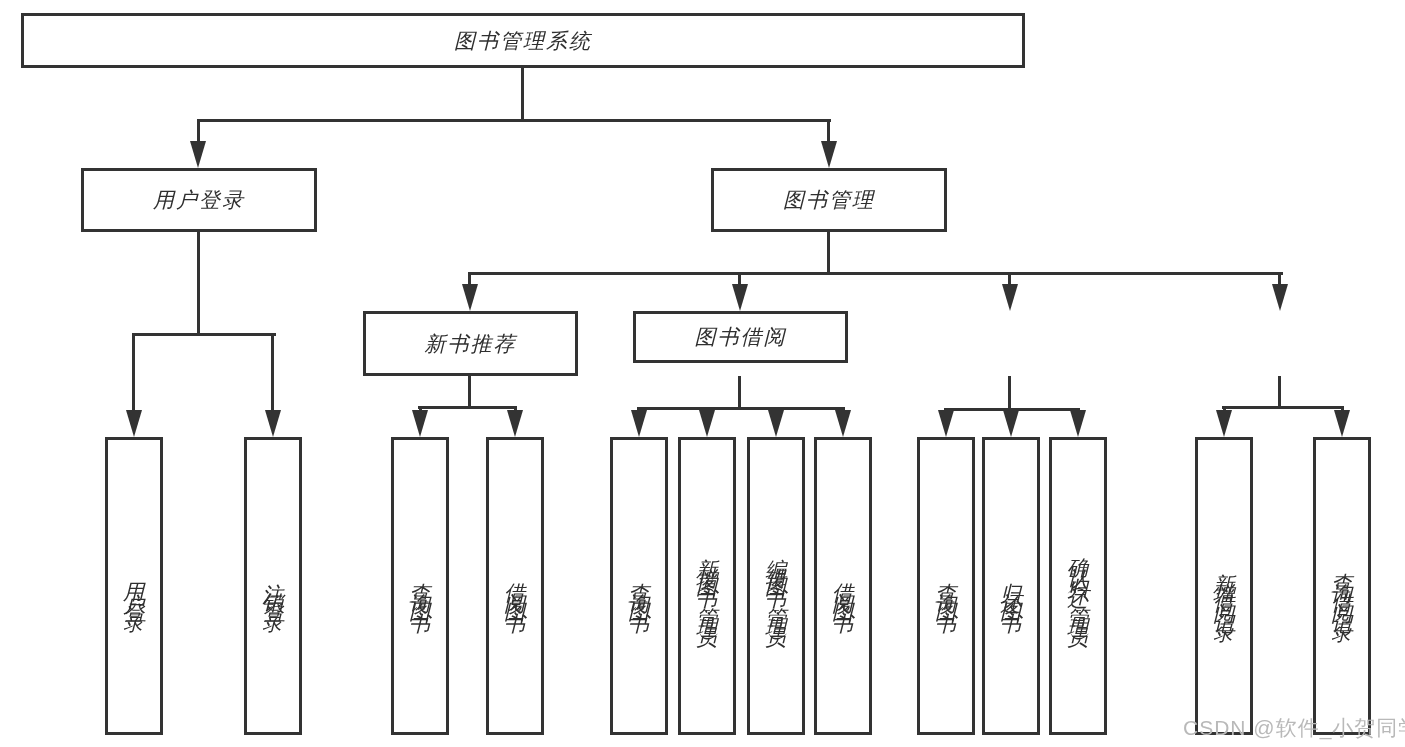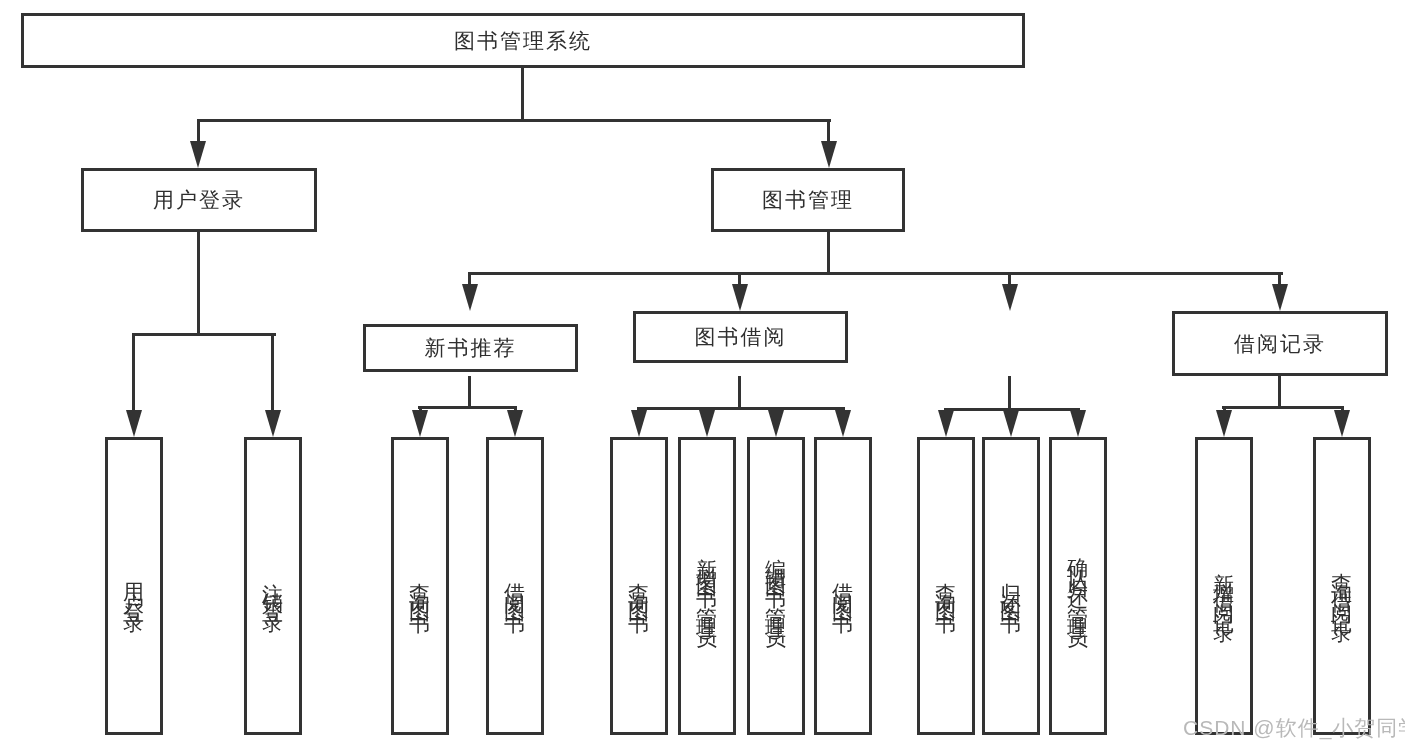--- a/index.html
+++ b/index.html
@@ -3,21 +3,21 @@
 <meta charset="utf-8">
 <style>
   html,body{margin:0;padding:0;background:#ffffff;}
   .canvas{
     position:relative;width:1405px;height:747px;background:#ffffff;
     font-family:"Liberation Sans","DejaVu Sans",sans-serif;
     color:#2f2f2f;overflow:hidden;
   }
   .box{
     position:absolute;box-sizing:border-box;background:#ffffff;
-    border:3px solid #333333;display:flex;align-items:center;justify-content:center;
+    border:3px solid #333333;display:flex;align-items:center;justify-content:center;font-style:italic;
   }
   .hlabel{font-size:21px;letter-spacing:2px;white-space:nowrap;}
   .leaf span{
     writing-mode:vertical-rl;text-orientation:mixed;
     font-size:21px;letter-spacing:10px;line-height:1;
   }
   .vline{position:absolute;width:3px;background:#333333;}
   .hline{position:absolute;height:3px;background:#333333;}
   .arrow{
     position:absolute;width:0;height:0;
@@ -41,21 +41,21 @@
   <div class="vline" style="left:521px;top:68px;height:54px"></div>
   <div class="hline" style="left:197px;top:119px;width:634px"></div>
   <div class="vline" style="left:197px;top:119px;height:25px"></div>
   <div class="arrow" style="left:190px;top:141px"></div>
   <div class="vline" style="left:827px;top:119px;height:25px"></div>
   <div class="arrow" style="left:821px;top:141px"></div>
 
   <div class="box" style="left:81px;top:168px;width:236px;height:64px">
     <span class="hlabel">用户登录</span>
   </div>
-  <div class="box" style="left:711px;top:168px;width:194px;height:64px">
+  <div class="box" style="left:711px;top:168px;width:236px;height:64px">
     <span class="hlabel">图书管理</span>
   </div>
 
   <div class="vline" style="left:197px;top:232px;height:104px"></div>
   <div class="hline" style="left:132px;top:333px;width:144px"></div>
   <div class="vline" style="left:132px;top:333px;height:79px"></div>
   <div class="arrow" style="left:126px;top:410px"></div>
   <div class="vline" style="left:271px;top:333px;height:79px"></div>
   <div class="arrow" style="left:265px;top:410px"></div>
 
@@ -63,28 +63,25 @@
   <div class="hline" style="left:468px;top:272px;width:815px"></div>
   <div class="vline" style="left:468px;top:272px;height:14px"></div>
   <div class="arrow" style="left:462px;top:284px"></div>
   <div class="vline" style="left:738px;top:272px;height:14px"></div>
   <div class="arrow" style="left:732px;top:284px"></div>
   <div class="vline" style="left:1008px;top:272px;height:14px"></div>
   <div class="arrow" style="left:1002px;top:284px"></div>
   <div class="vline" style="left:1278px;top:272px;height:14px"></div>
   <div class="arrow" style="left:1272px;top:284px"></div>
 
-  <div class="box" style="left:363px;top:324px;width:215px;height:48px">
+  <div class="box" style="left:363px;top:311px;width:215px;height:65px">
     <span class="hlabel">新书推荐</span>
   </div>
   <div class="box" style="left:633px;top:311px;width:215px;height:52px">
     <span class="hlabel">图书借阅</span>
-  </div>
-  <div class="box" style="left:1172px;top:311px;width:216px;height:65px">
-    <span class="hlabel">借阅记录</span>
   </div>
 
   <div class="vline" style="left:468px;top:376px;height:33px"></div>
   <div class="hline" style="left:418px;top:406px;width:99px"></div>
   <div class="vline" style="left:419px;top:406px;height:7px"></div>
   <div class="arrow" style="left:412px;top:410px"></div>
   <div class="vline" style="left:514px;top:406px;height:7px"></div>
   <div class="arrow" style="left:507px;top:410px"></div>
 
   <div class="vline" style="left:738px;top:376px;height:34px"></div>

